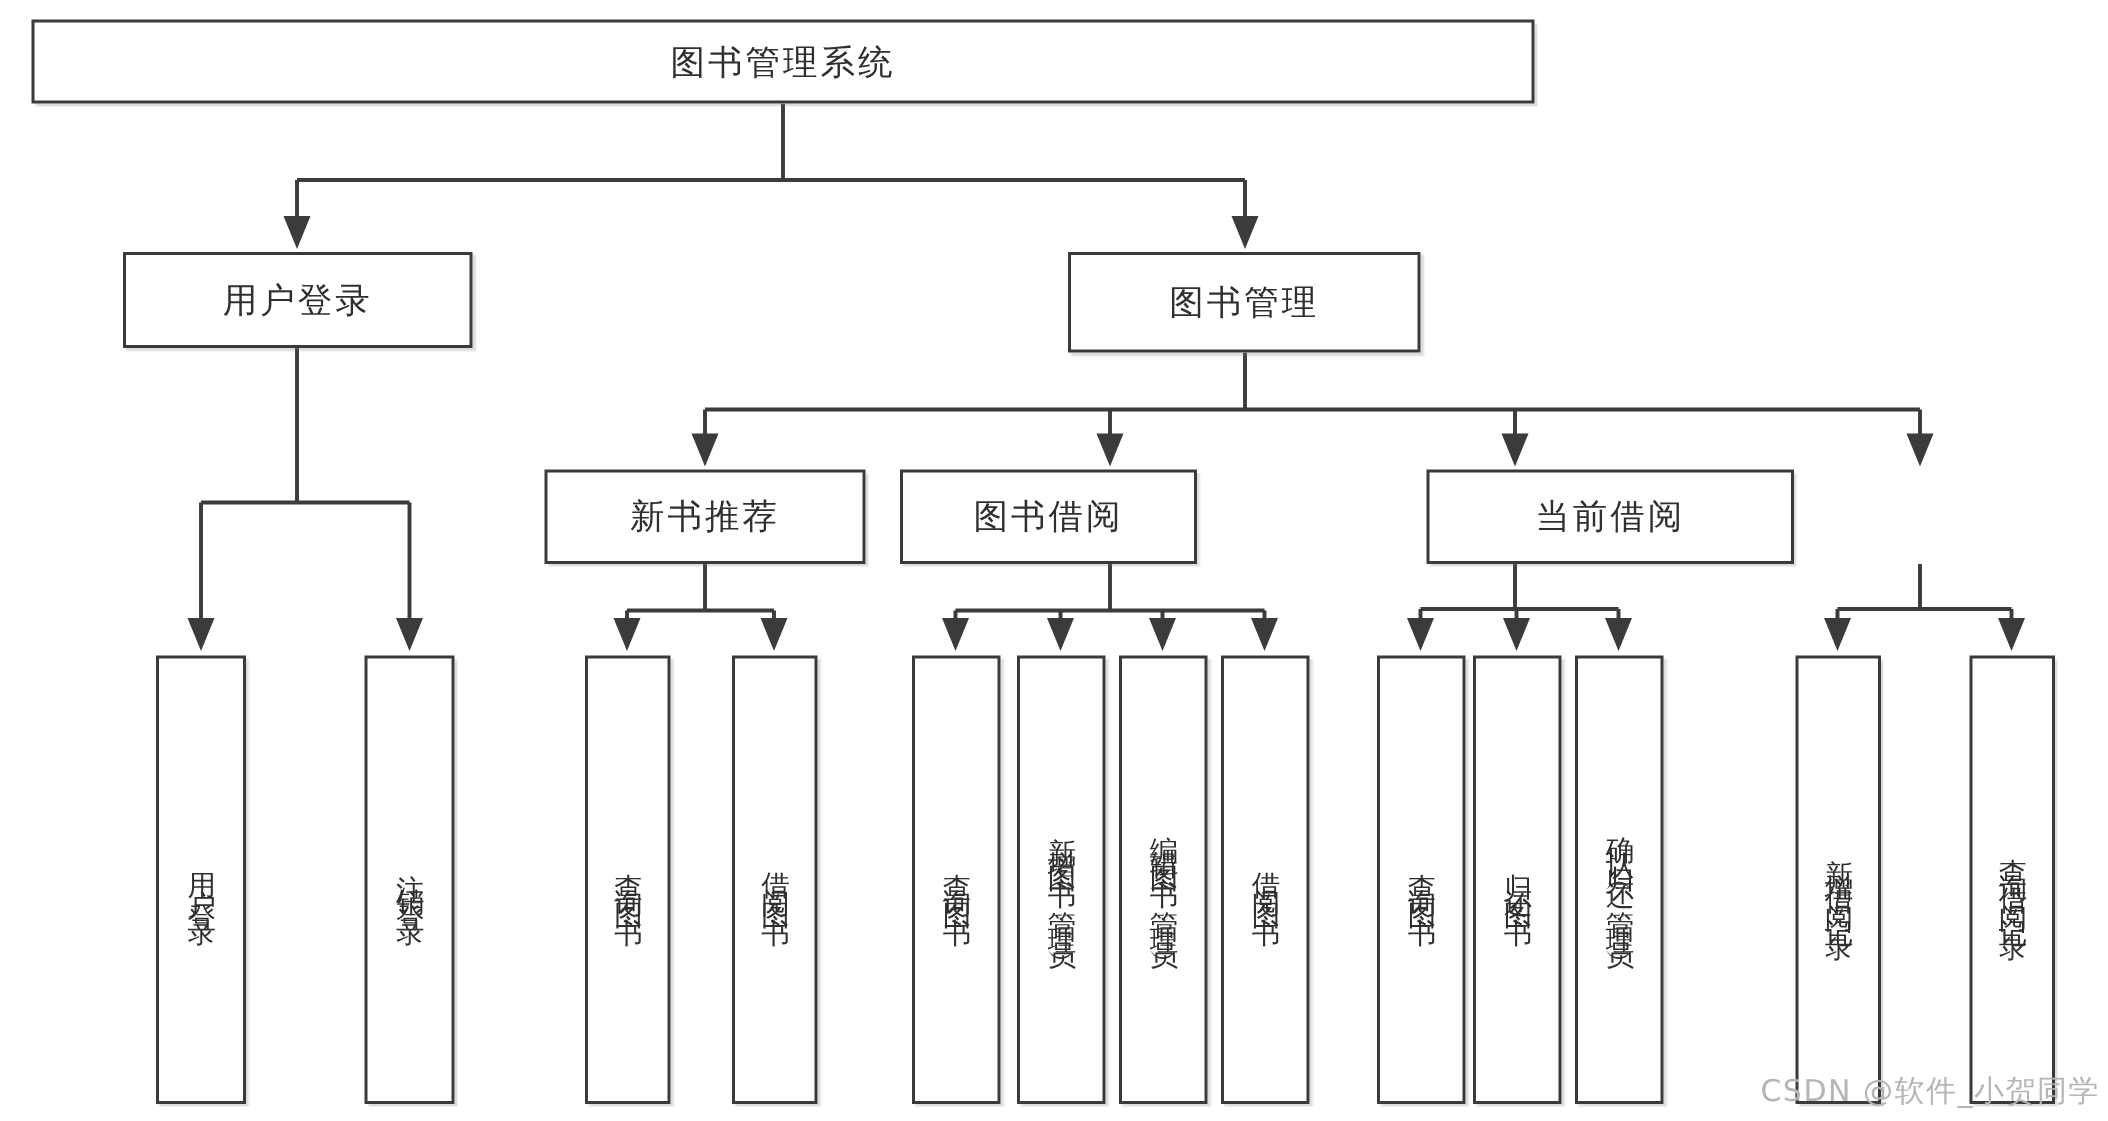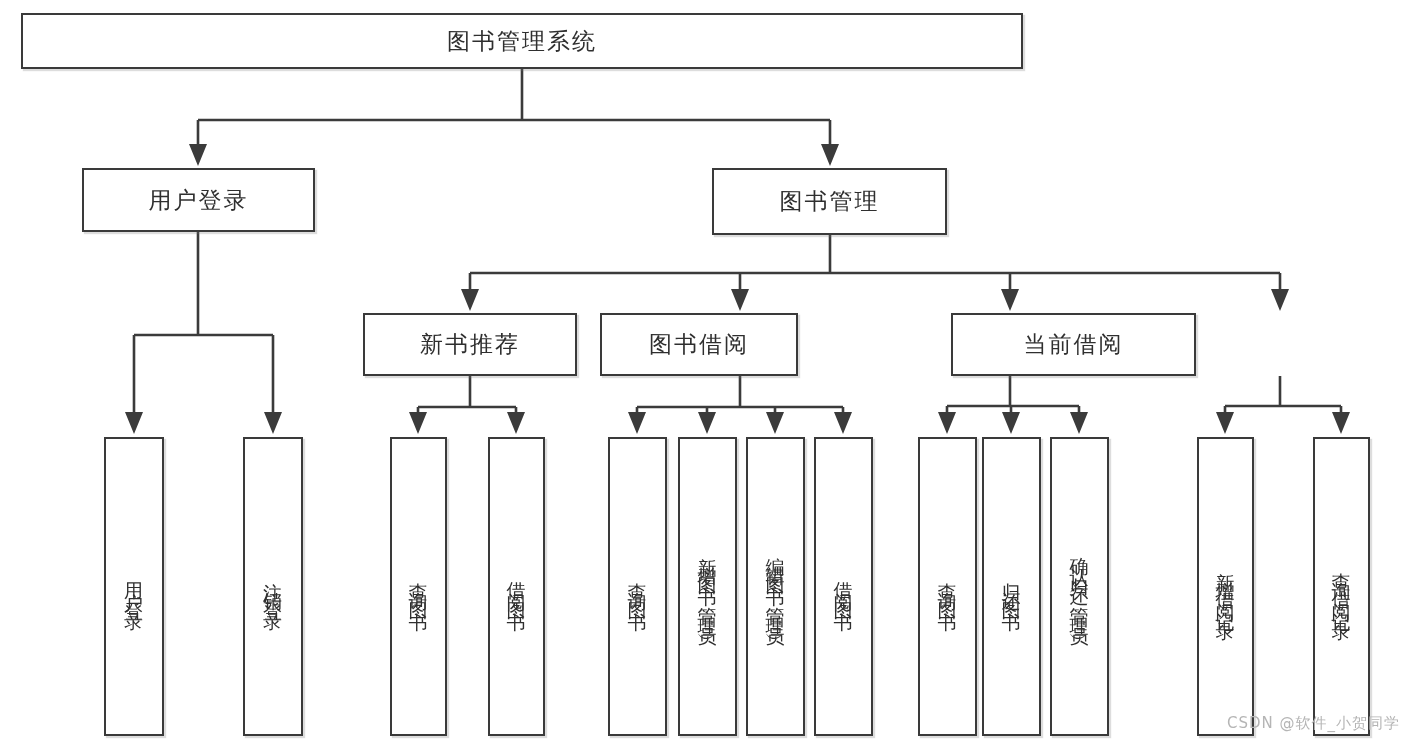--- a/index.html
+++ b/index.html
@@ -42,21 +42,21 @@
     writing-mode: vertical-rl;
     letter-spacing: 10px;
     font-size: 19px;
     line-height: 1;
     white-space: nowrap;
   }
   #watermark {
     position: absolute;
     top: 714px;
     right: 5px;
-    font-size: 15px;
+    font-size: 20px;
     color: #b5b5b5;
     letter-spacing: 1px;
     white-space: nowrap;
     z-index: 5;
   }
 </style>
 </head>
 <body>
 
 <div id="canvas">

